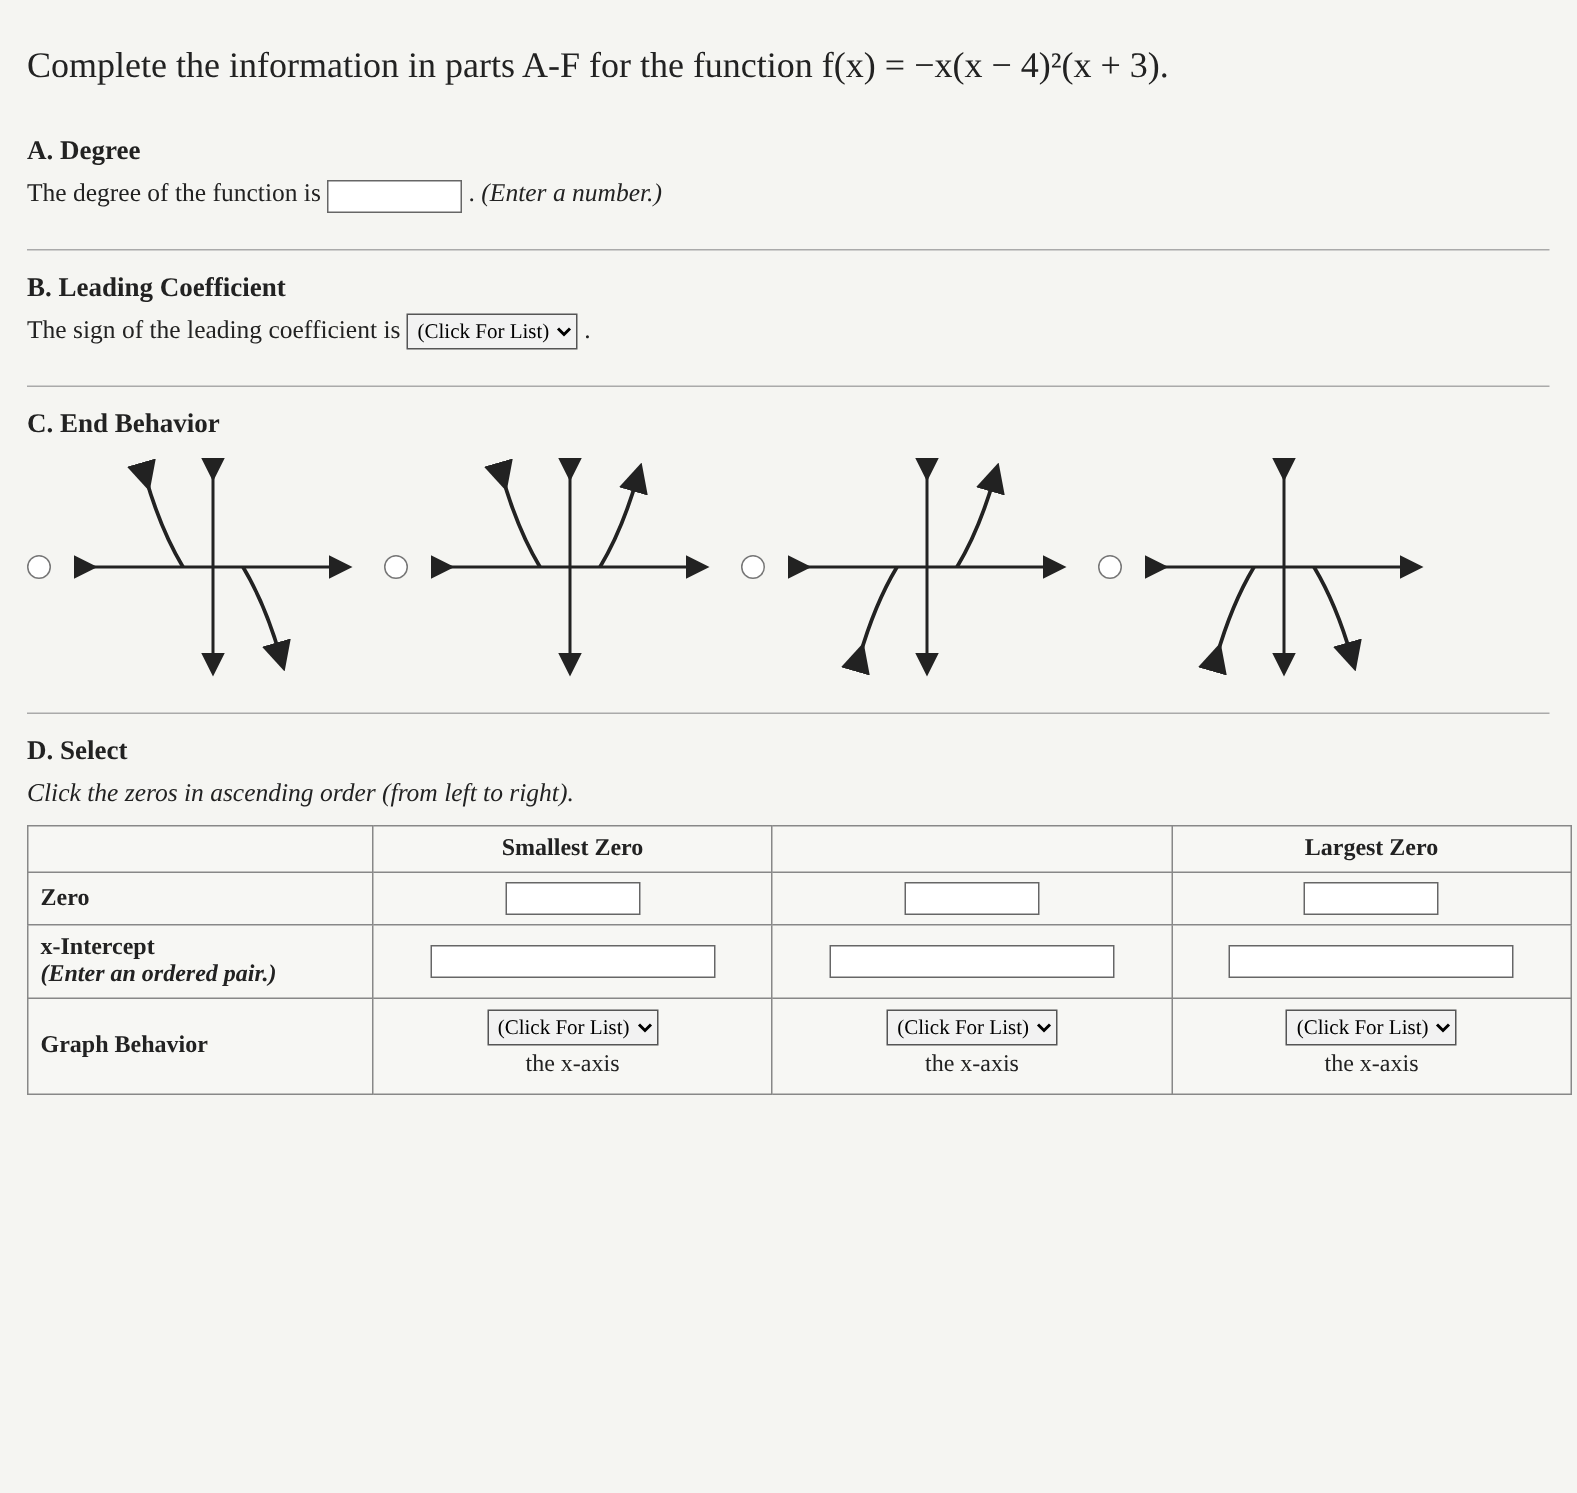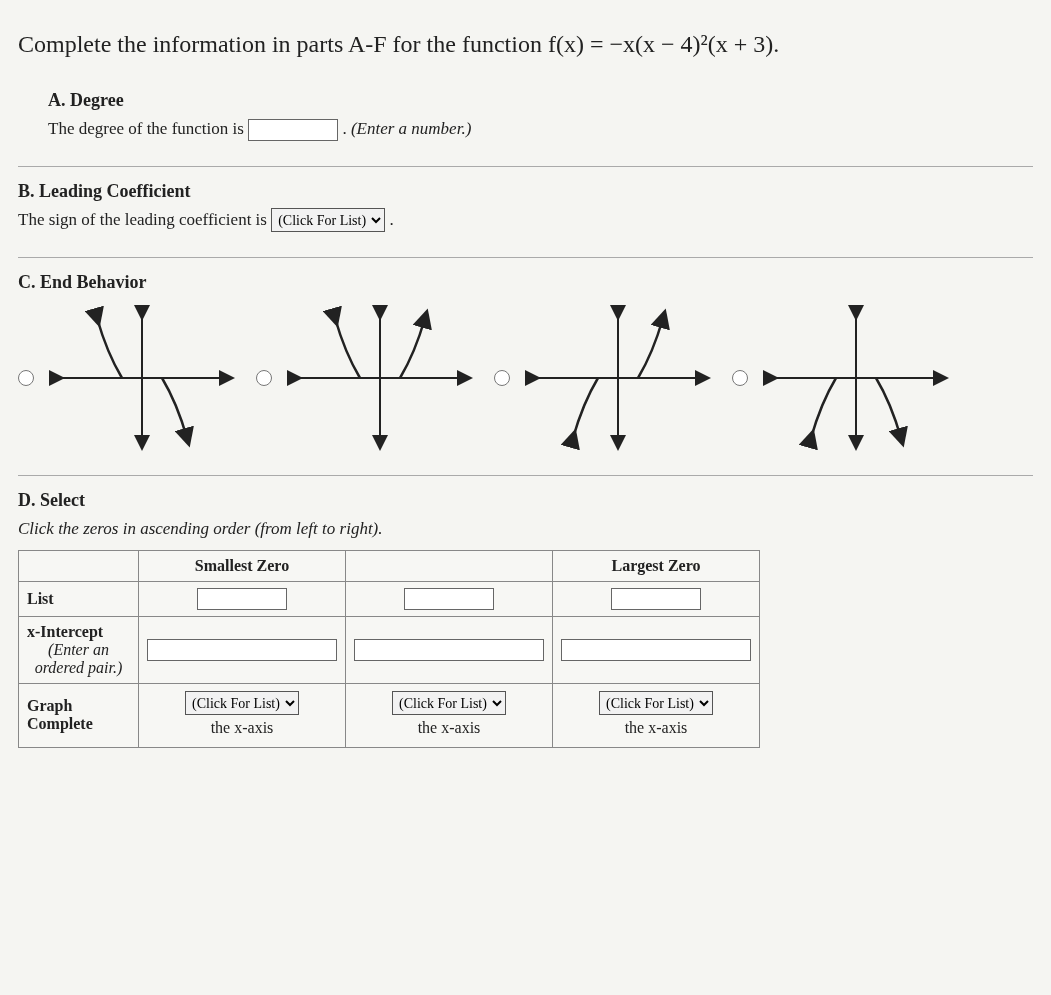--- a/index.html
+++ b/index.html
@@ -10,21 +10,21 @@
       padding: 10px 18px;
       width: 1051px;
     }
     .intro { font-size: 24px; margin-bottom: 28px; line-height: 1.5; margin-top: 16px; }
     .intro .fx { white-space: nowrap; }
     .section {
       border-top: 1px solid #aaa;
       padding-top: 14px;
       padding-bottom: 22px;
     }
-    .section:first-of-type { border-top: none; padding-top: 0; margin-left: 30px; }
+    .section:first-of-type { border-top: none; padding-top: 0; }
     .section-title { font-weight: bold; font-size: 18px; margin-bottom: 4px; }
     .section-line { font-size: 17px; line-height: 1.7; }
     .hint { font-style: italic; }
     input.blank {
       border: 1px solid #666;
       background: #fff;
       height: 22px;
       font-family: inherit;
       font-size: 14px;
       padding: 0 4px;
@@ -32,49 +32,50 @@
     input.small { width: 90px; }
     input.med   { width: 90px; }
     input.wide  { width: 190px; }
     select.listsel {
       border: 1px solid #555;
       background: #f2f2f2;
       font-family: inherit;
       font-size: 14px;
       height: 24px;
       padding: 0 2px;
+      text-align: right;
     }
     
     .eb-row { display: flex; align-items: center; gap: 14px; margin-top: 10px; flex-wrap: nowrap; }
     .eb-opt { display: flex; align-items: center; gap: 8px; }
     .eb-opt input[type=radio] { width: 16px; height: 16px; }
     .eb-svg { width: 200px; height: 150px; }
     
     table.zeros {
       border-collapse: collapse;
       margin-top: 6px;
-      width: 742px;
+      width: 1030px;
     }
     table.zeros th, table.zeros td {
       border: 1px solid #888;
       padding: 6px 8px;
       font-size: 16px;
       text-align: center;
       vertical-align: middle;
       background: #f7f7f4;
     }
     table.zeros th.rowhdr {
       text-align: left;
       font-weight: bold;
       width: 230px;
       background: #f7f7f4;
     }
     table.zeros tr.hdrrow th { font-weight: bold; }
     .gb-cell { line-height: 1.6; }
-    .sub { font-style: italic; font-weight: normal; display:block;text-align:center; }
+    .sub { font-style: italic; font-weight: bold; display:block; }
   </style>
 </head>
 <body>
 
 <p class="intro">
   <span>Complete the information in parts A-F for the function </span>
   <span class="fx">f(x) = −x(x − 4)²(x + 3).</span>
 </p>
 
 <div class="section">
@@ -156,36 +157,36 @@
 
   <table class="zeros">
     <tbody>
         <tr class="hdrrow">
       <th class="rowhdr"></th>
       <th>Smallest Zero</th>
       <th></th>
       <th>Largest Zero</th>
     </tr>
     <tr>
-      <th class="rowhdr">List</th>
+      <th class="rowhdr">Zero</th>
       <td><input class="blank med" style=""></td>
       <td><input class="blank med" style=""></td>
       <td><input class="blank med" style=""></td>
     </tr>
     <tr>
       <th class="rowhdr">
         <span>x-Intercept</span>
         <span class="sub">(Enter an ordered pair.)</span>
       </th>
       <td><input class="blank wide" style=""></td>
       <td><input class="blank wide" style=""></td>
       <td><input class="blank wide" style=""></td>
     </tr>
     <tr>
-      <th class="rowhdr">Graph Complete</th>
+      <th class="rowhdr">Graph Behavior</th>
       <td class="gb-cell">
         <select class="listsel">
           <option>(Click For List)</option>
         </select><br>
         <span>the x-axis</span>
       </td>
       <td class="gb-cell">
         <select class="listsel">
           <option>(Click For List)</option>
         </select><br>

